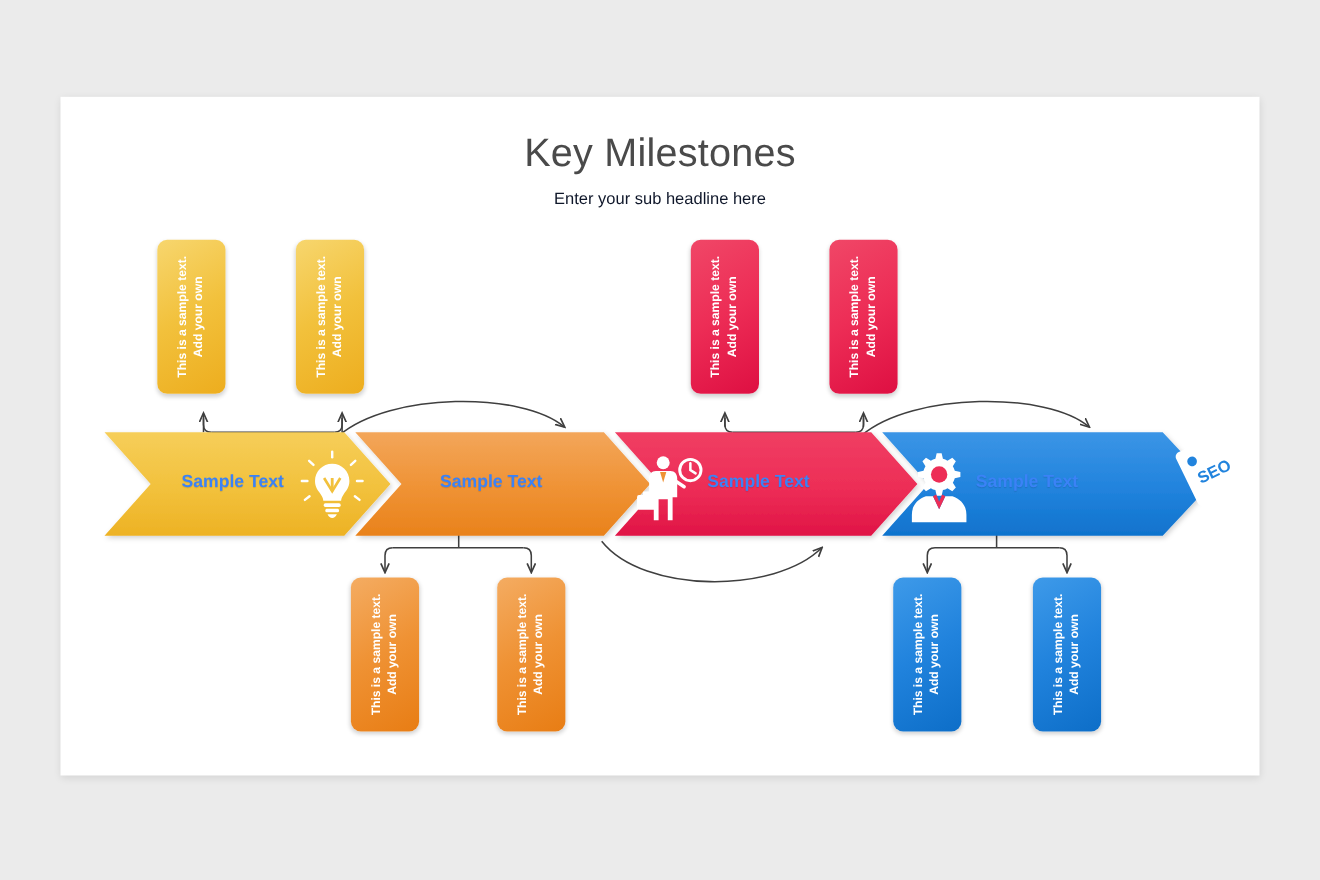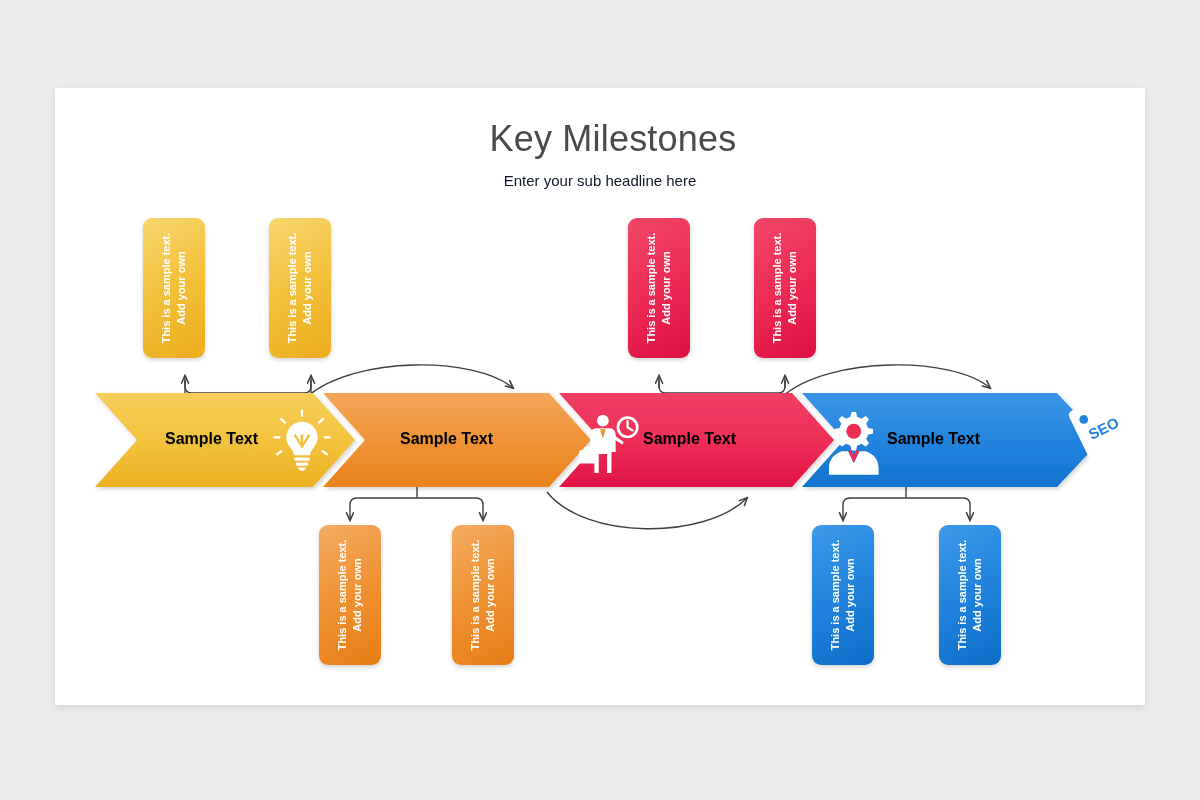--- a/index.html
+++ b/index.html
@@ -25,21 +25,20 @@
   #page-title {
     position: absolute;
     left: 0;
     top: 30px;
     width: 1090px;
     text-align: center;
     font-size: 36px;
     font-weight: 400;
     color: #4a4a4a;
     letter-spacing: 0.2px;
-    padding-left: 13px;
   }
   #page-subtitle {
     position: absolute;
     left: 0;
     top: 84px;
     width: 1090px;
     text-align: center;
     font-size: 15px;
     font-weight: 400;
     color: #0f172a;
@@ -70,21 +69,21 @@
     font-size: 11px;
     font-weight: bold;
     line-height: 15px;
     color: #ffffff;
     white-space: normal;
   }
   .band-label {
     position: absolute;
     font-size: 16px;
     font-weight: bold;
-    color: #000000;
+    color: #3b82f6;
     white-space: nowrap;
     text-shadow: 0 1px 1px rgba(0,0,0,0.12);
   }
   svg { display: block; }
 </style>
 </head>
 <body>
 
 <div id="slide-card">
 

